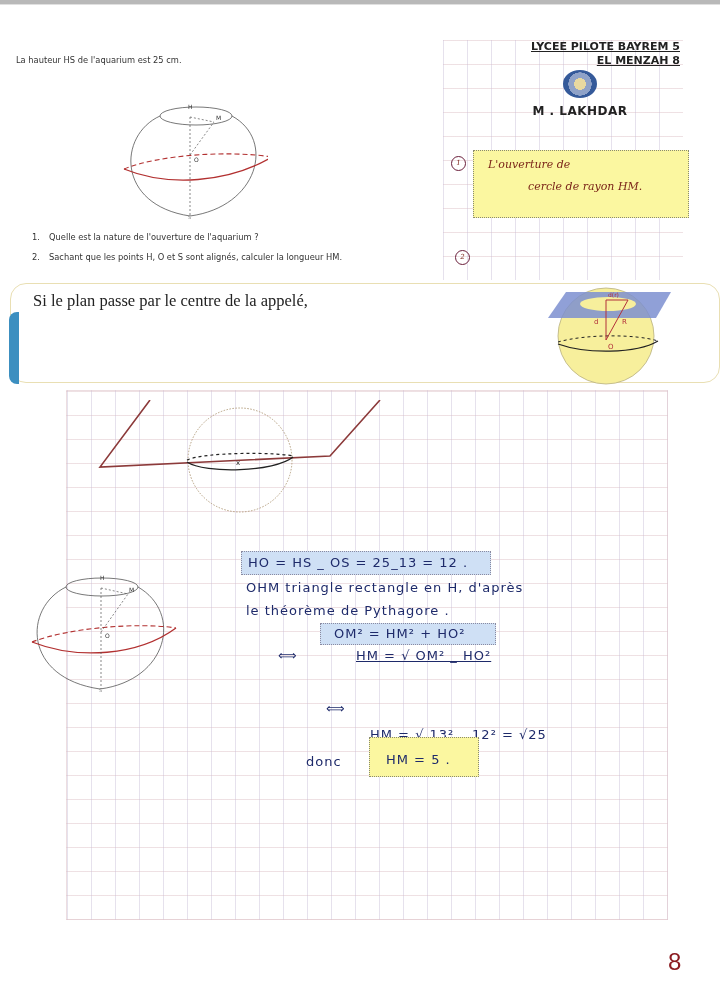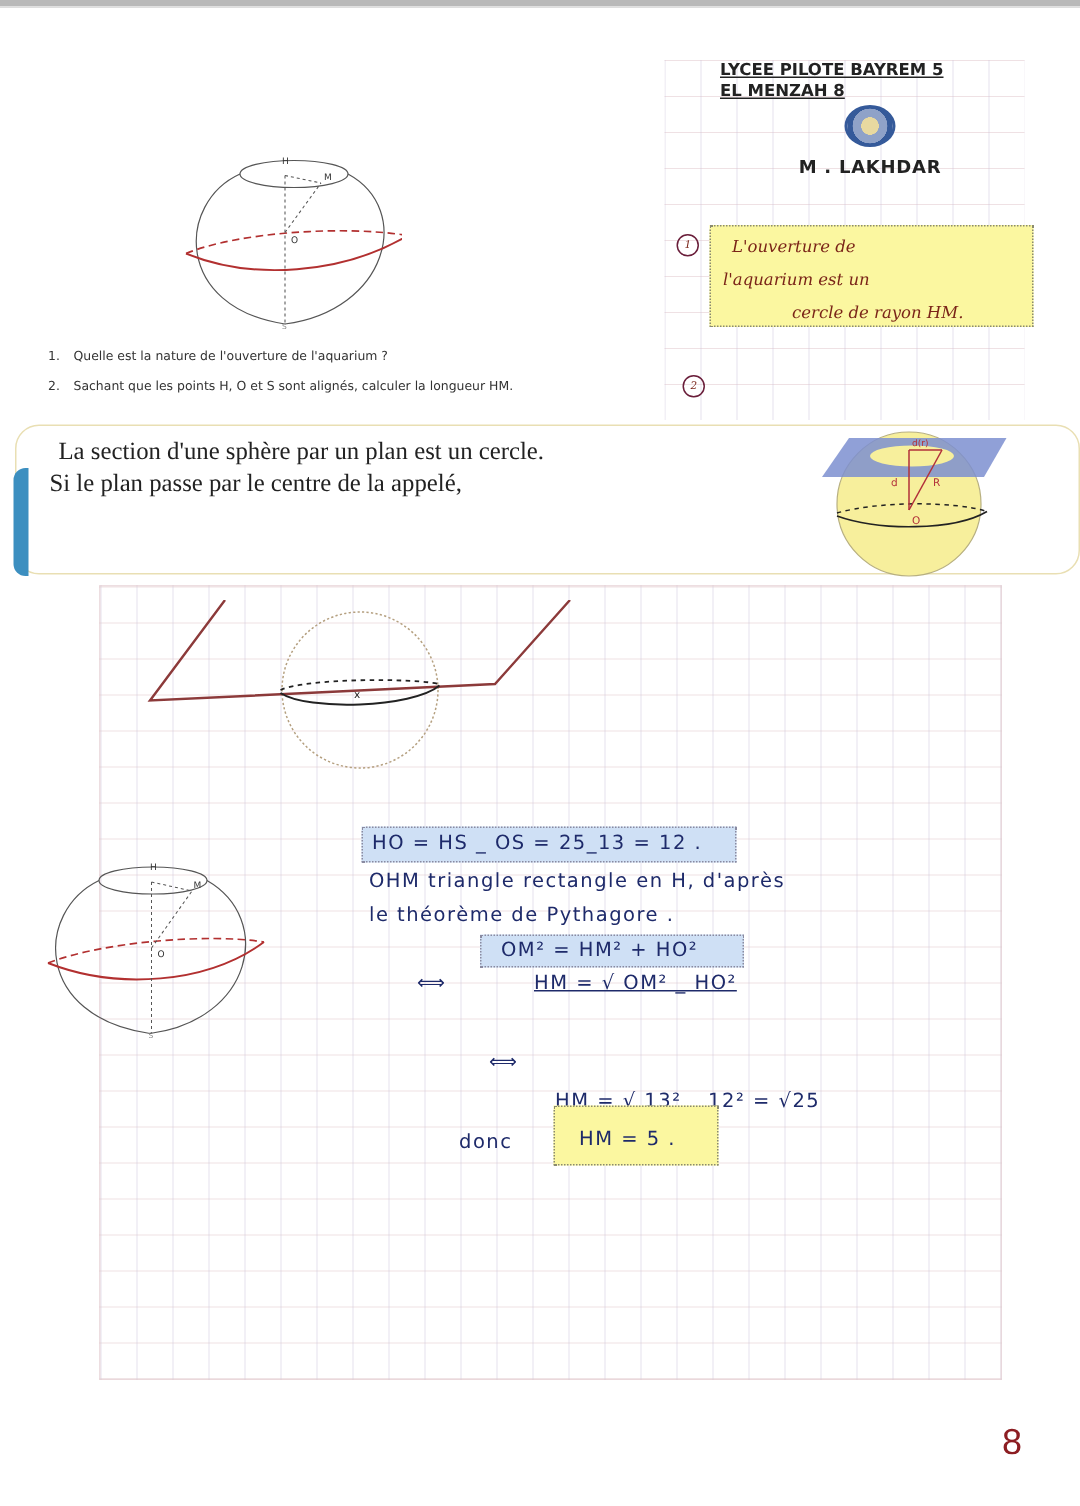--- a/index.html
+++ b/index.html
@@ -7,21 +7,21 @@
   .topbar{position:absolute;left:0;top:0;width:720px;height:4px;background:#b9b9b9;border-bottom:1px solid #e0e0e0;}
   .grid{position:absolute;
     background-image:
       linear-gradient(to right, rgba(200,190,215,0.45) 1px, transparent 1px),
       linear-gradient(to bottom, rgba(225,200,205,0.55) 1px, transparent 1px);
     background-size:24px 24px;}
   .grid-top{left:443px;top:40px;width:240px;height:240px;}
   .grid-main{left:66px;top:390px;width:600px;height:528px;border:1px solid rgba(225,200,205,0.6);}
   .problem{position:absolute;left:16px;top:56px;width:410px;font-size:8.3px;line-height:9.6px;color:#333;}
   .problem p{margin:0;}
-  .school{position:absolute;left:480px;top:40px;width:200px;text-align:left;font-weight:bold;font-size:11px;line-height:14px;color:#222;}
+  .school{position:absolute;left:480px;top:40px;width:200px;text-align:right;font-weight:bold;font-size:11px;line-height:14px;color:#222;}
   .school .u{text-decoration:underline;display:block;}
   .logo{width:30px;height:24px;margin:2px auto 0;border-radius:50%;border:2px solid #355a9a;background:radial-gradient(circle,#e8d9a0 0 30%,#8fa2c8 31% 60%,#355a9a 61%);}
   .teacher{position:absolute;left:510px;top:104px;width:140px;text-align:center;font-weight:bold;font-size:12px;letter-spacing:0.5px;}
   .circle-num{position:absolute;width:13px;height:13px;border:1.5px solid #6a1e3a;border-radius:50%;font-size:7px;line-height:13px;text-align:center;color:#6a1e3a;}
   .hand{font-family:"DejaVu Serif",serif;font-style:italic;color:#7a2418;}
   .answer1{position:absolute;left:473px;top:150px;width:216px;height:68px;background:#fbf7a0;border:1.5px dotted #8a8a70;box-sizing:border-box;padding:3px 8px;font-size:11px;line-height:22px;}
   .answer1 .l1{display:block;padding-left:6px;}
   .answer1 .l2{display:block;}
   .answer1 .l3{display:block;padding-left:46px;}
   .questions{position:absolute;left:32px;top:231px;font-size:8.3px;color:#333;}
@@ -40,20 +40,21 @@
 </style>
 </head>
 <body>
 
 <div class="topbar"></div>
 
 <div class="grid grid-top"></div>
 <div class="grid grid-main"></div>
 
 <div class="problem">
+  <p>La hauteur HS de l'aquarium est 25 cm.</p>
 </div>
 
 <div class="school">
   <span class="u">LYCEE PILOTE BAYREM 5</span>
   <span class="u">EL MENZAH 8</span>
   <div class="logo"></div>
 </div>
 <div class="teacher">M . LAKHDAR</div>
 
 <svg class="diag" style="left:118px;top:95px;" width="150" height="125" viewBox="0 0 150 125">
@@ -66,40 +67,38 @@
   <line x1="72" y1="60" x2="96" y2="27" stroke="#555" stroke-width="0.7" stroke-dasharray="2,2"></line>
   <text x="70" y="14" font-size="6" fill="#333">H</text>
   <text x="98" y="25" font-size="6" fill="#333">M</text>
   <text x="76" y="67" font-size="6" fill="#333">O</text>
   <text x="70" y="124" font-size="5" fill="#888">S</text>
 </svg>
 
 <div class="circle-num hand" style="left:451px;top:156px;">1</div>
 <div class="answer1 hand">
   <span class="l1">L'ouverture   de</span>
-  <span class="l2">l'aquarium   est  un</span>
   <span class="l3">cercle  de rayon HM.</span>
 </div>
 
 <div class="questions">
   <div class="q">
     <span class="num">1.</span>
     <span class="txt">Quelle est la nature de l'ouverture de l'aquarium ?</span>
   </div>
   <div class="q">
     <span class="num">2.</span>
     <span class="txt">Sachant que les points H, O et S sont alignés, calculer la longueur HM.</span>
   </div>
 </div>
 <div class="circle-num hand" style="left:455px;top:250px;">2</div>
 
 <div class="theory">
   <div class="bar"></div>
   <div class="txt">
-    <div class="t1">La section d'une sphère par un plan est un cercle.</div>
     <div>Si le plan passe par le centre de la appelé,</div>
   </div>
   <svg class="diag" style="left:535px;top:2px;" width="130" height="100" viewBox="0 0 130 100">
     <circle cx="60" cy="50" r="48" fill="#f7ef9c" stroke="#b8b080" stroke-width="0.8"></circle>
     <polygon points="20,6 125,6 110,32 2,32" fill="#7d8fd0" opacity="0.85"></polygon>
     <ellipse cx="62" cy="18" rx="28" ry="7" fill="#f7ef9c"></ellipse>
     <path d="M12 56 C 40 48, 90 48, 112 55" fill="none" stroke="#222" stroke-width="1" stroke-dasharray="3,3"></path>
     <path d="M12 58 C 40 68, 90 68, 112 55" fill="none" stroke="#222" stroke-width="1.1"></path>
     <line x1="60" y1="14" x2="60" y2="54" stroke="#b2303a" stroke-width="1"></line>
     <line x1="60" y1="54" x2="82" y2="14" stroke="#b2303a" stroke-width="1"></line>

